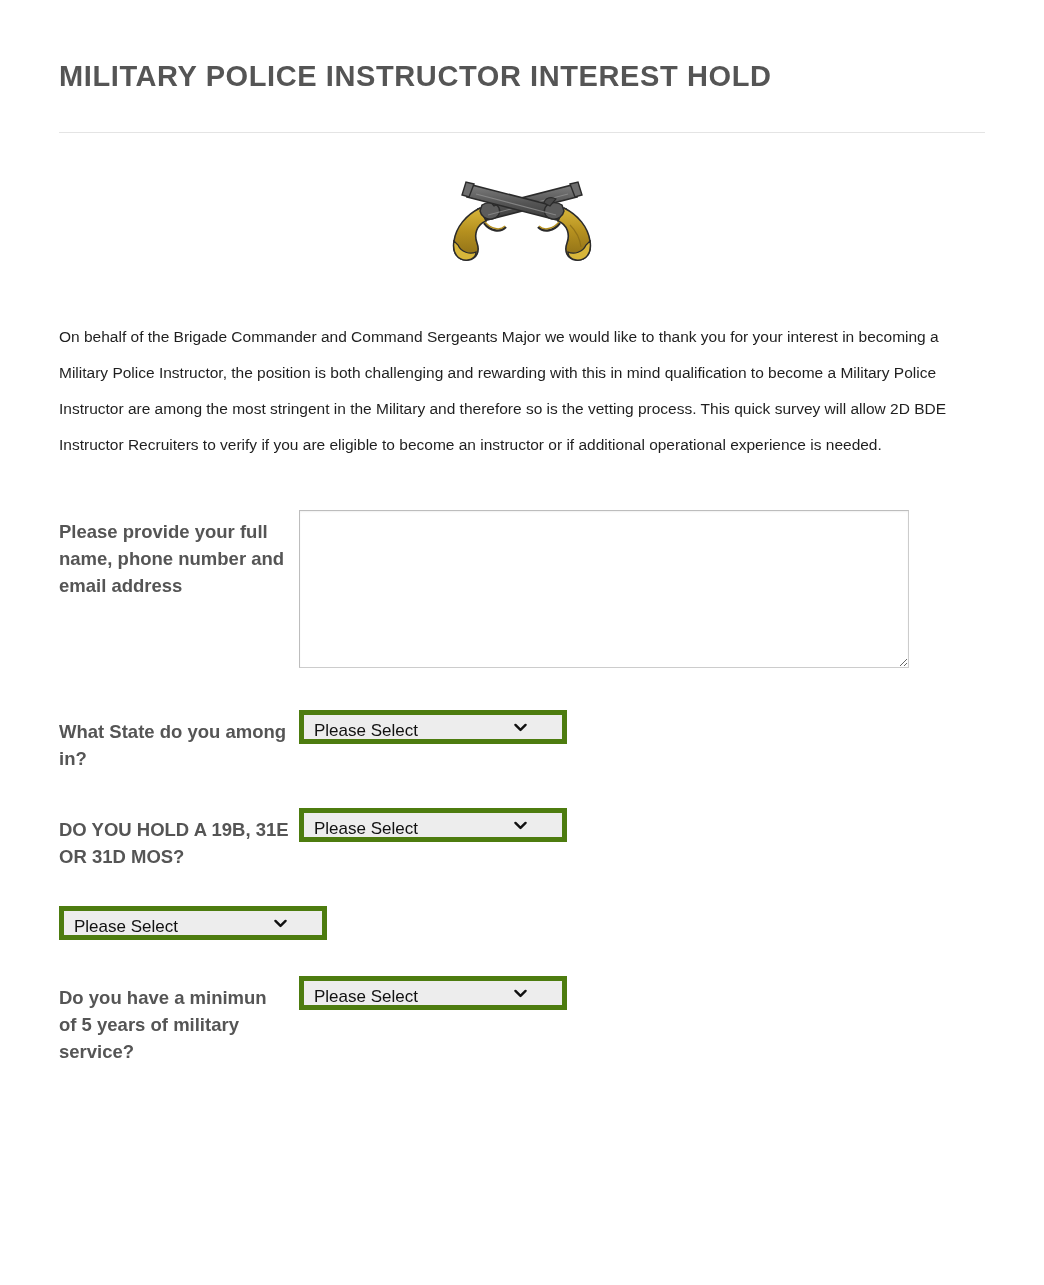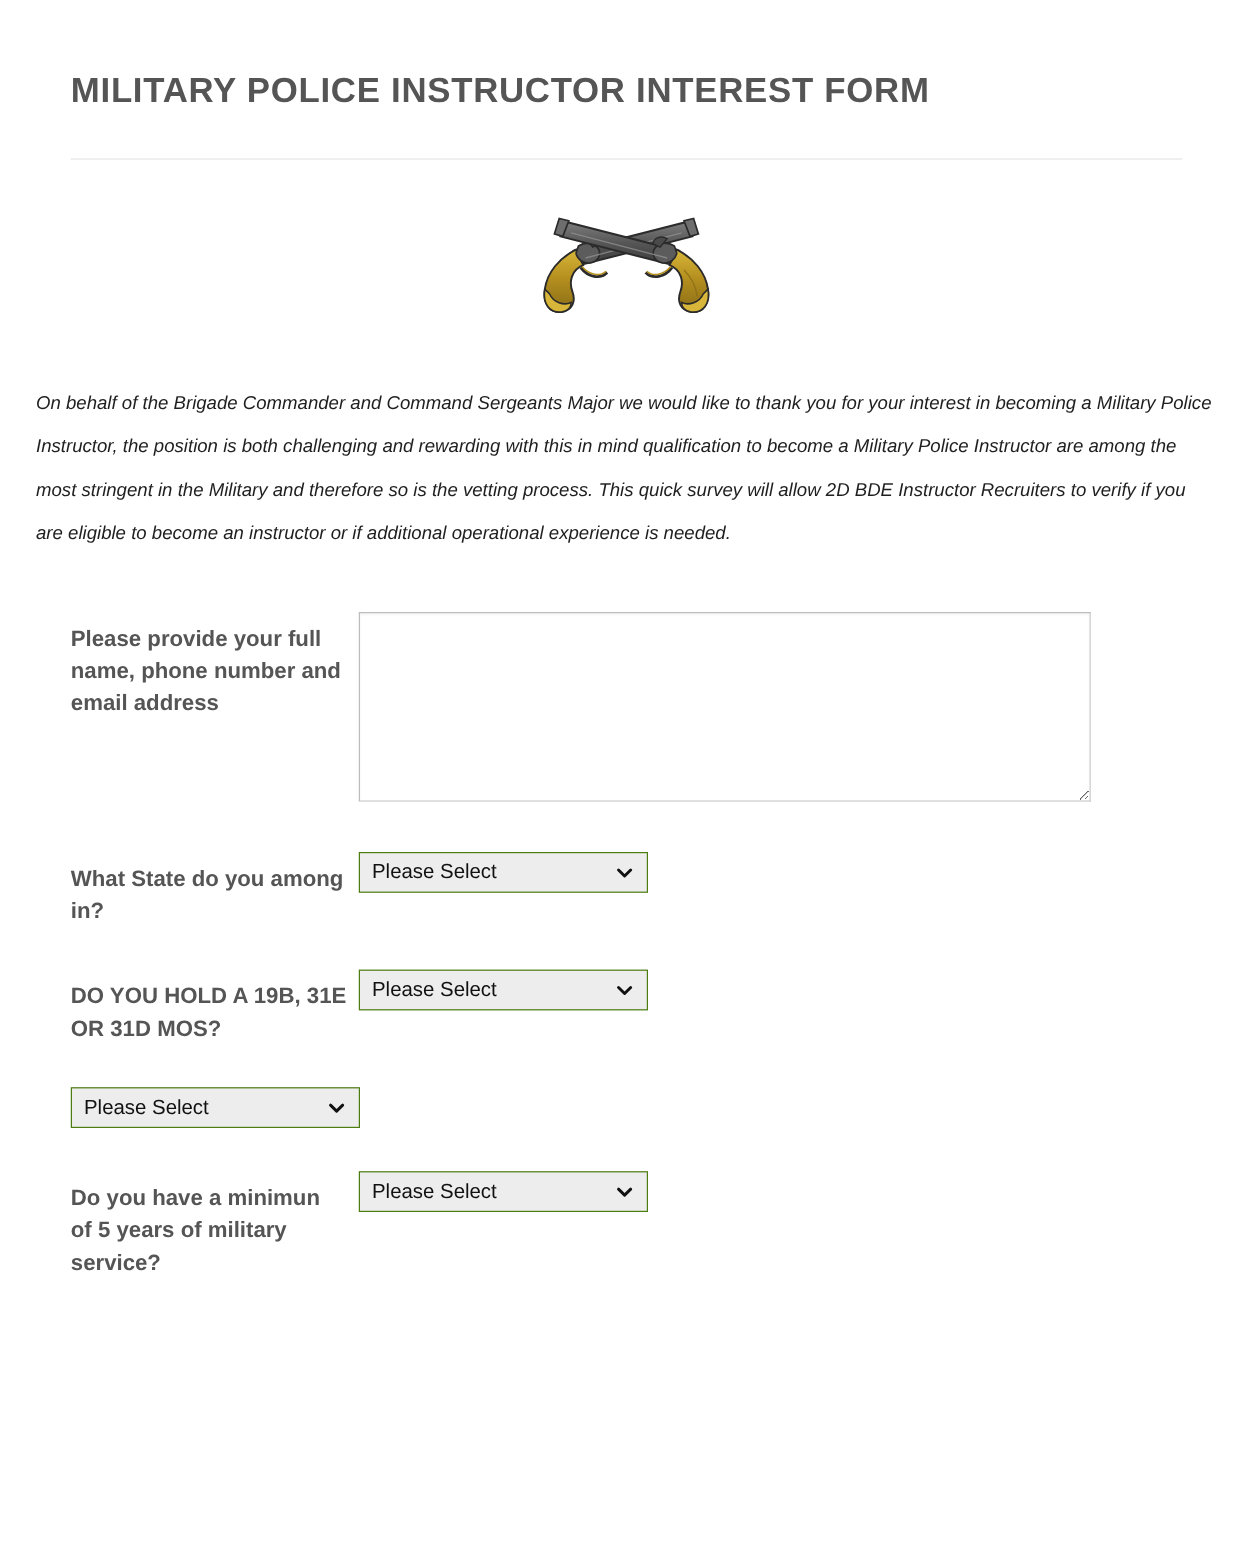--- a/index.html
+++ b/index.html
@@ -50,23 +50,22 @@
     height: 100px;
   }
   .logo-svg {
     display: inline-block;
     width: 156px;
     height: 94px;
   }
 
   
   .intro-wrap {
-    padding: 0 30px;
+    padding: 0 59px;
     margin-top: 44px;
-    font-style: italic;
   }
   .intro-text {
     margin: 0;
     font-size: 15.5px;
     line-height: 36px;
     color: #1f1f1f;
     font-family: "Liberation Sans", sans-serif;
     max-width: 980px;
     text-align: left;
   }
@@ -120,25 +119,25 @@
   .select-shell {
     position: relative;
     width: 241px;
     height: 34px;
     display: block;
   }
   .answer-select {
     -webkit-appearance: none;
     -moz-appearance: none;
     appearance: none;
-    width: 241px;
+    width: 268px;
     height: 34px;
     box-sizing: border-box;
     background: #ededed;
-    border: 1px solid #4d7c0f;
+    border: 5px solid #4d7c0f;
     border-radius: 0;
     font-family: "Liberation Sans", sans-serif;
     font-size: 17px;
     color: #111111;
     padding: 0 34px 0 10px;
     line-height: 32px;
     outline: none;
     cursor: pointer;
   }
   .select-chevron {
@@ -156,21 +155,21 @@
 
   .row-textarea { margin-bottom: 42px; }
   .row-gap-lg { margin-bottom: 36px; }
 </style>
 </head>
 <body>
 
 <div class="page">
 
   <div class="form-header">
-    <h1 class="form-title">MILITARY POLICE INSTRUCTOR INTEREST FORM</h1>
+    <h1 class="form-title">MILITARY POLICE INSTRUCTOR INTEREST HOLD</h1>
     <hr class="title-rule">
   </div>
 
   <div class="logo-wrap">
     <span class="logo-svg">
       <svg viewBox="0 0 156 94" width="156" height="94" xmlns="http://www.w3.org/2000/svg">
         <defs>
           <linearGradient id="goldg" x1="0" y1="0" x2="0" y2="1">
             <stop offset="0%" stop-color="#d8b63a"></stop>
             <stop offset="45%" stop-color="#b5901f"></stop>

